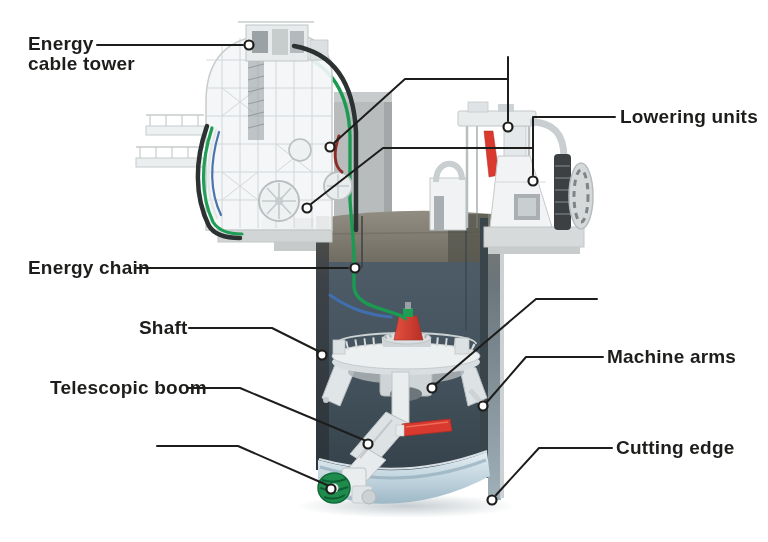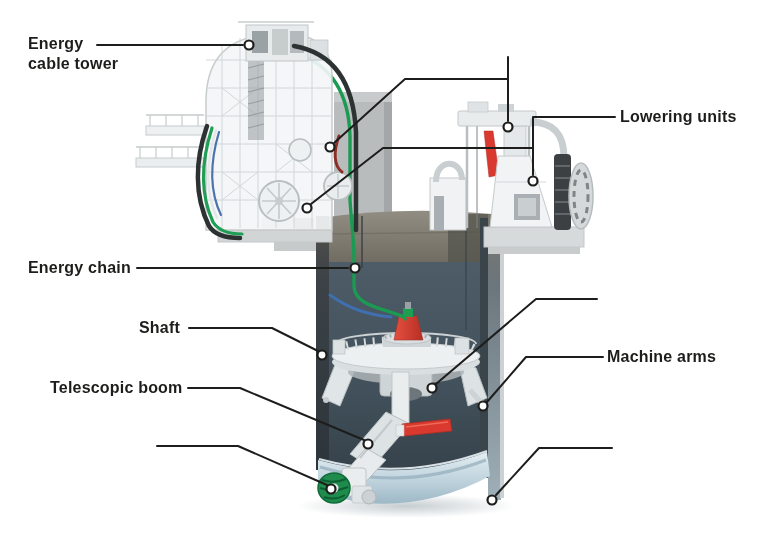--- a/index.html
+++ b/index.html
@@ -2,21 +2,21 @@
 <html><head>
 <meta charset="utf-8">
 <style>
   html,body{margin:0;padding:0;background:#ffffff;}
   .stage{
     position:relative;width:768px;height:542px;background:#ffffff;
     font-family:"Liberation Sans","DejaVu Sans",sans-serif;overflow:hidden;
   }
   .stage svg{position:absolute;left:0;top:0;}
   .lbl{
-    position:absolute;color:#1d1d1b;font-size:16px;font-weight:600;
+    position:absolute;color:#1d1d1b;font-size:19px;font-weight:600;
     letter-spacing:.2px;line-height:20px;white-space:nowrap;
   }
 </style>
 </head>
 <body>
 
 <div class="stage">
 
   <svg width="768" height="542" viewBox="0 0 768 542">
     <defs>
@@ -285,14 +285,15 @@
 
   <div class="lbl" style="left:28px;top:34px;">
     <span>Energy</span><br>
     <span>cable tower</span>
   </div>
   <div class="lbl" style="left:28px;top:258px;">Energy chain</div>
   <div class="lbl" style="left:620px;top:107px;">Lowering units</div>
   <div class="lbl" style="left:139px;top:318px;">Shaft</div>
   <div class="lbl" style="left:607px;top:347px;">Machine arms</div>
   <div class="lbl" style="left:50px;top:378px;">Telescopic boom</div>
+  <div class="lbl" style="left:616px;top:438px;">Cutting edge</div>
 
 </div>
 
 </body></html>

